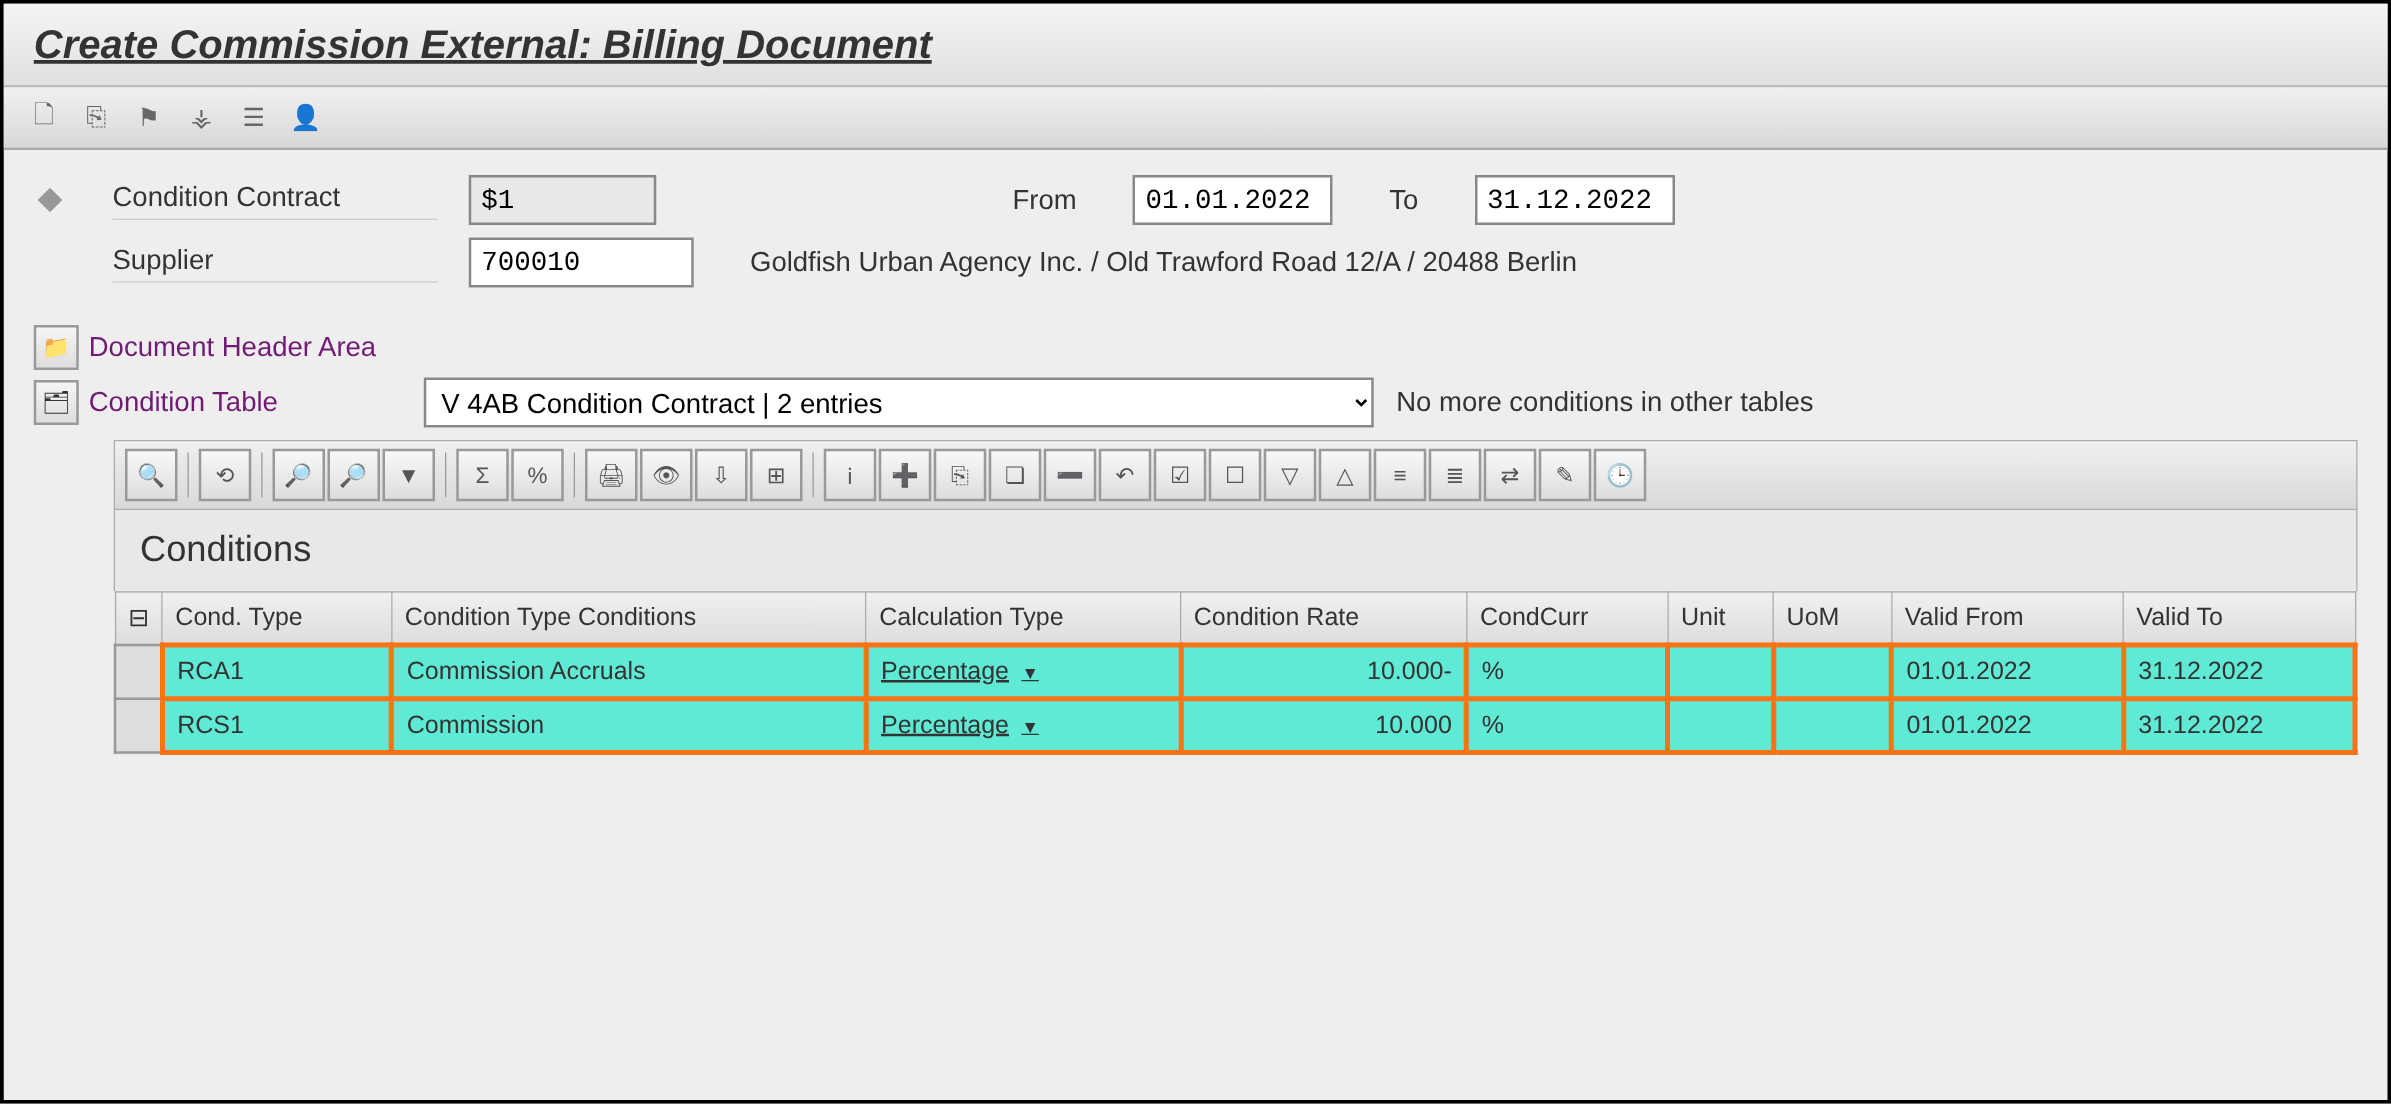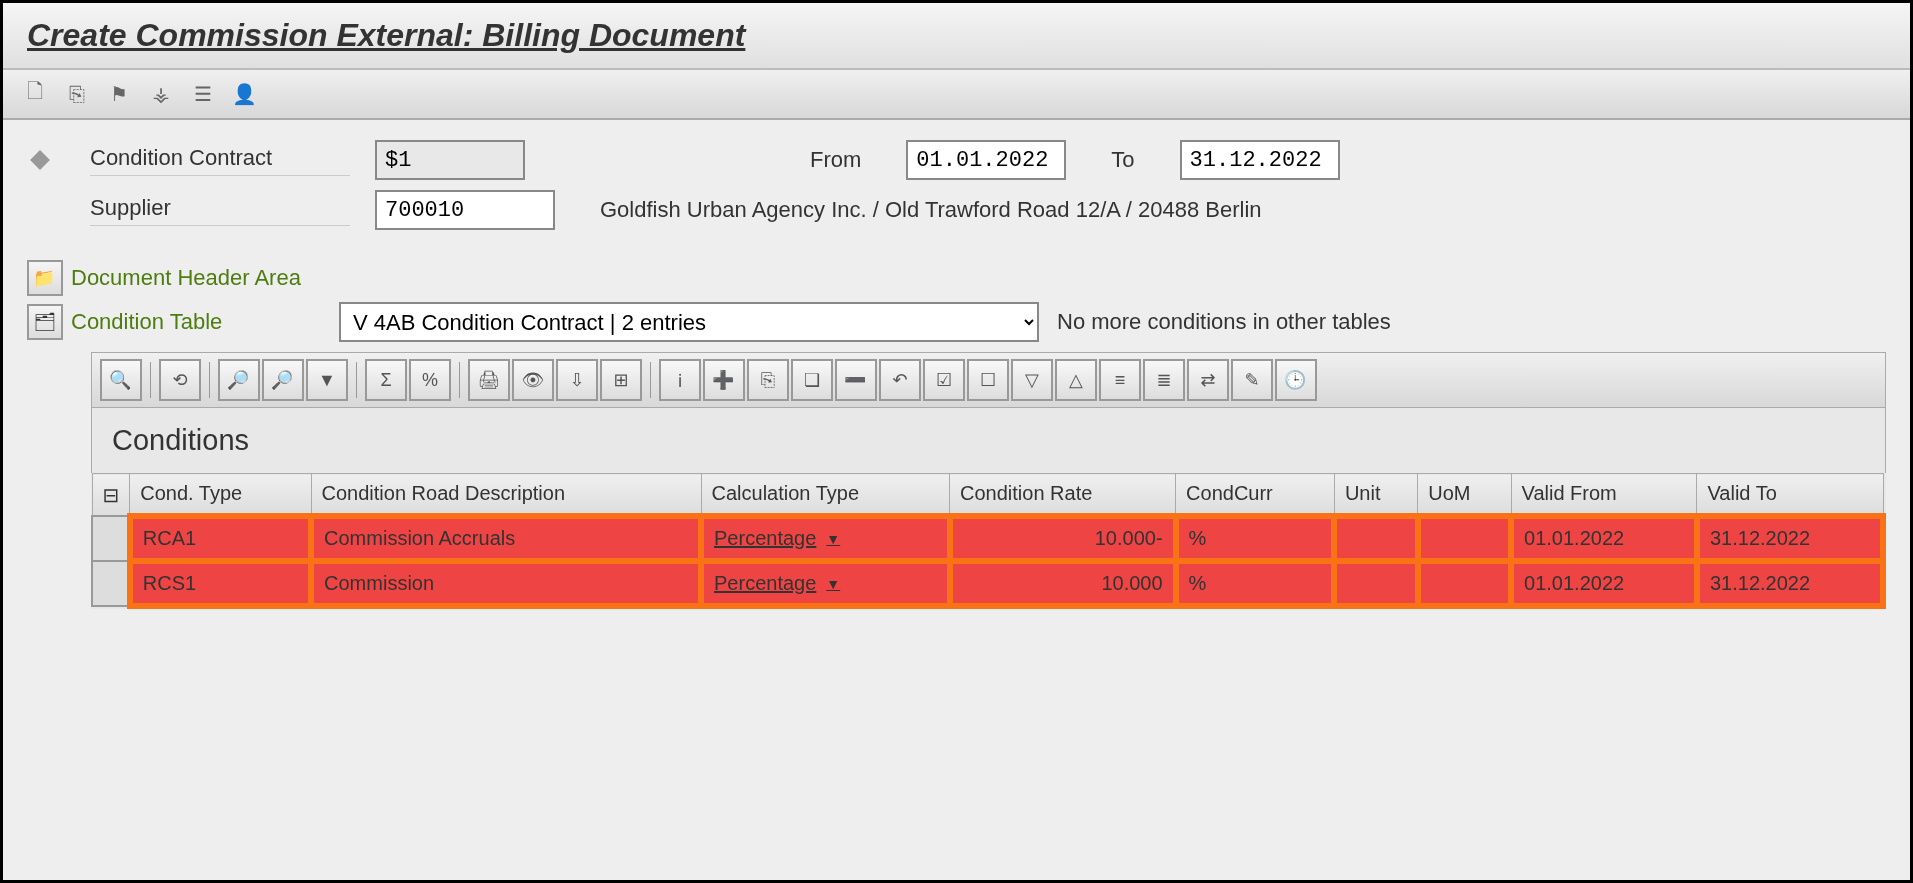--- a/index.html
+++ b/index.html
@@ -107,29 +107,29 @@
   border: 2px solid #999;
   background: linear-gradient(to bottom, #f5f5f5, #ddd);
   display: flex;
   align-items: center;
   justify-content: center;
   cursor: pointer;
   font-size: 18px;
 }
 .section-label {
   font-size: 22px;
-  color: #4d7c0f;
+  color: #701a75;
 }
 .select-box {
   font-size: 22px;
   padding: 4px 8px;
   border: 2px solid #888;
   background: #fff;
   height: 40px;
-  width: 700px;
+  width: 760px;
   margin-left: 20px;
 }
 .note-text {
   font-size: 22px;
   margin-left: 10px;
 }
 .grid-area {
   margin: 10px 0 0 64px;
 }
 .grid-toolbar {
@@ -173,24 +173,24 @@
 .data-table th {
   background: linear-gradient(to bottom, #f0f0f0, #ddd);
   border: 1px solid #aaa;
   padding: 8px 10px;
   font-size: 20px;
   font-weight: normal;
   text-align: left;
   color: #333;
 }
 .data-table td {
-  border: 6px solid #f97316;
+  border: 4px solid #f97316;
   padding: 8px 10px;
   font-size: 20px;
-  background: #ef4444;
+  background: #5eead4;
 }
 .data-table td.selector {
   width: 28px;
   background: #ddd;
   border: 2px solid #999;
 }
 .data-table td.right {
   text-align: right;
   margin-top: 32px;
 }
@@ -369,21 +369,21 @@
           </div>
       </div>
 
       <div class="grid-title">Conditions</div>
 
       <table class="data-table">
         <thead>
           <tr>
             <th class="header-sel-icon">⊟</th>
             <th>Cond. Type</th>
-            <th>Condition Road Description</th>
+            <th>Condition Type Conditions</th>
             <th>Calculation Type</th>
             <th style="text-align:left">Condition Rate</th>
             <th>CondCurr</th>
             <th>Unit</th>
             <th>UoM</th>
             <th>Valid From</th>
             <th>Valid To</th>
           </tr>
         </thead>
         <tbody>

